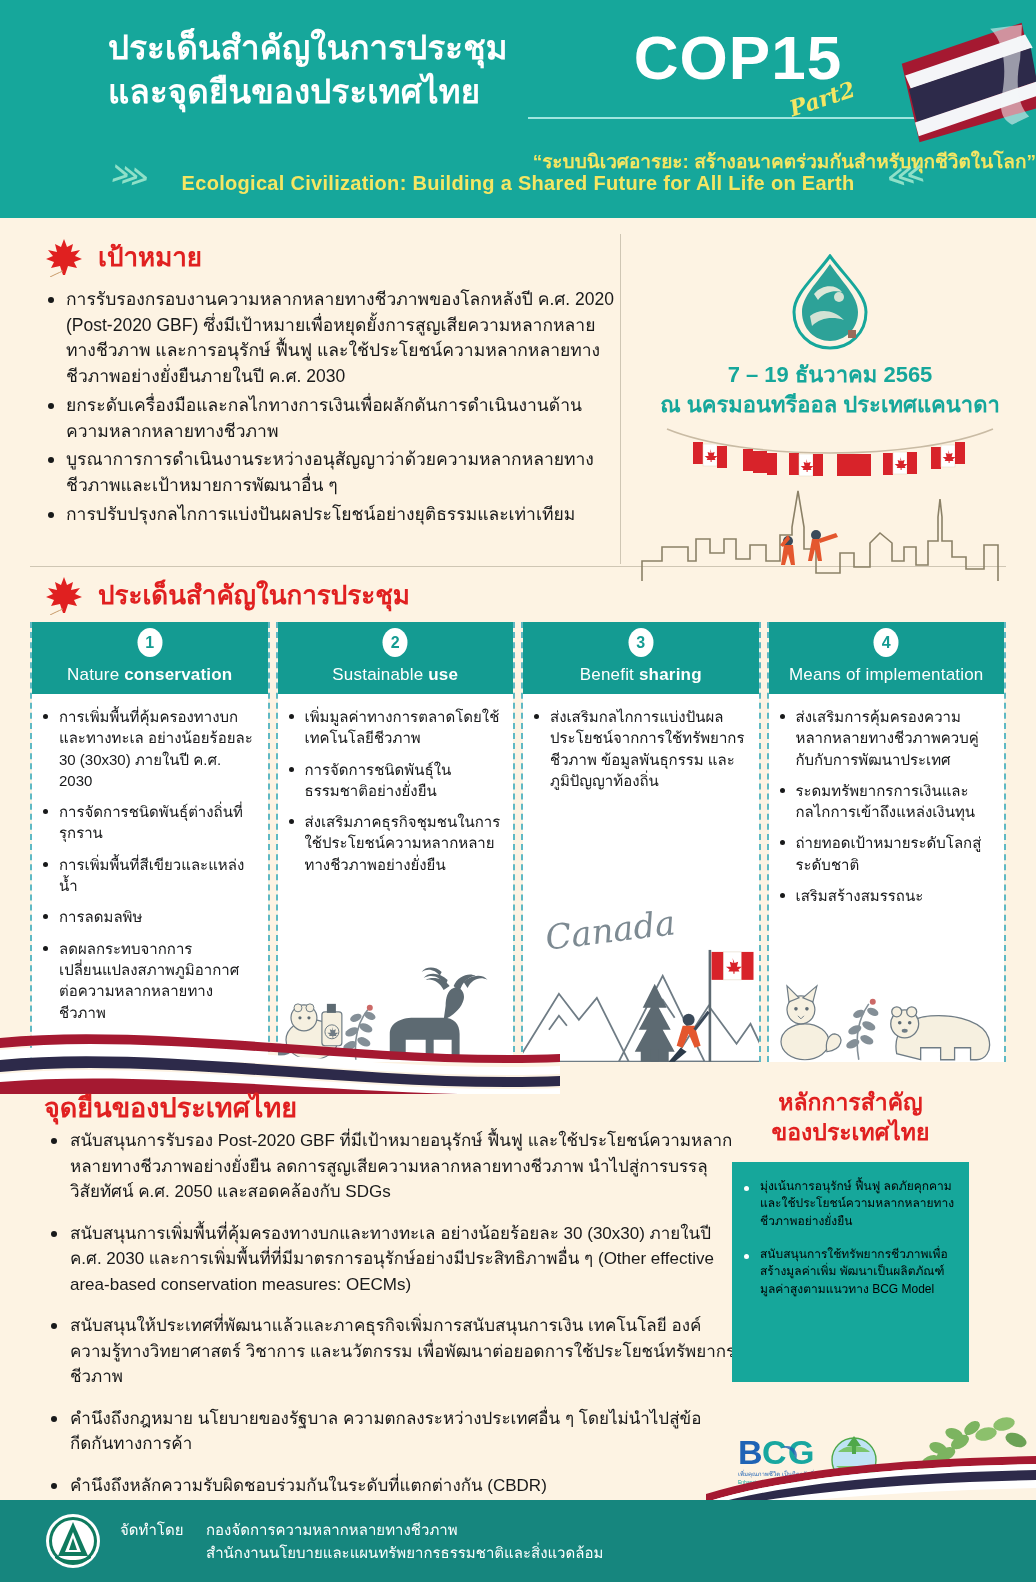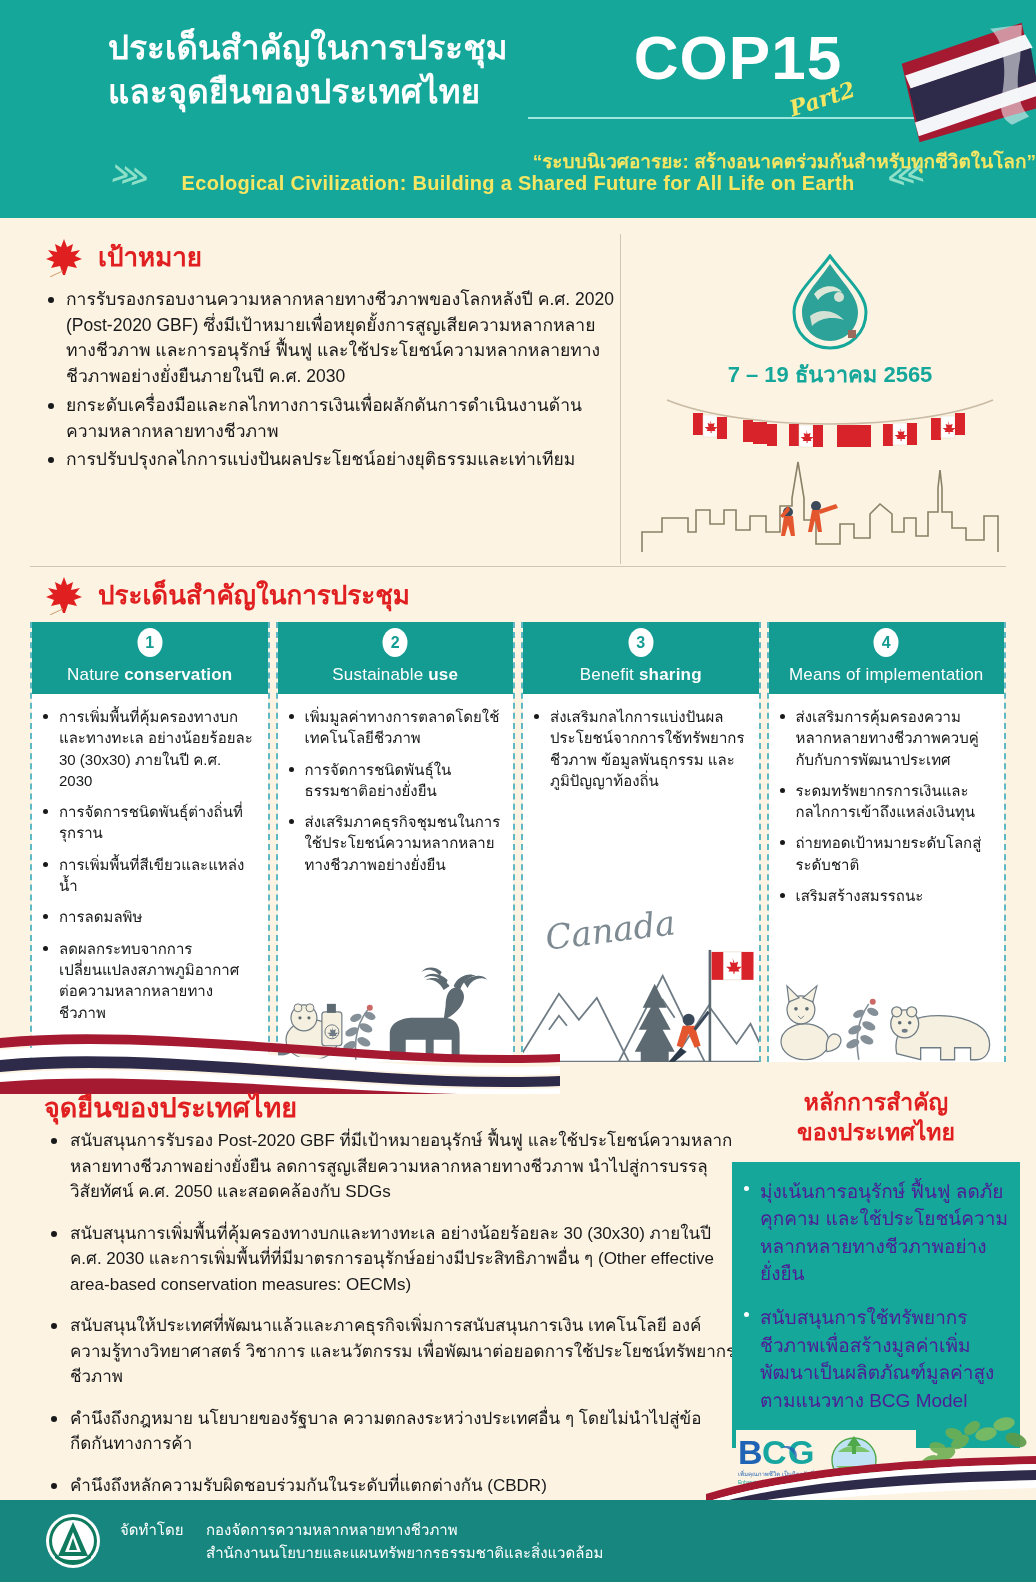--- a/index.html
+++ b/index.html
@@ -132,30 +132,30 @@
   .pos-list{position:absolute;left:46px;top:58px;width:690px;margin:0;padding:0;list-style:none;}
   .pos-list li{
     position:relative;padding-left:24px;margin-bottom:16px;
     font-size:17px;line-height:1.5;color:#18191a;
   }
   .pos-list li:before{
     content:"";position:absolute;left:5px;top:10px;
     width:6px;height:6px;border-radius:50%;background:#18191a;
   }
 
-  .principles{position:absolute;left:732px;top:18px;width:288px;}
+  .principles{position:absolute;left:732px;top:18px;width:237px;}
   .pr-title{color:#e02020;font-size:23px;font-weight:bold;text-align:center;line-height:1.3;}
   .pr-box{
     margin-top:14px;background:#16a79b;padding:16px 12px 18px 8px;
     min-height:220px;box-sizing:border-box;position:relative;
   }
   .pr-list{margin:0;padding:0;list-style:none;}
   .pr-list li{
     position:relative;padding-left:20px;margin-bottom:16px;
-    color:#4c1d95;font-size:19px;line-height:1.45;
+    color:#000000;font-size:12px;line-height:1.45;
   }
   .pr-list li:before{
     content:"";position:absolute;left:4px;top:8px;
     width:5px;height:5px;border-radius:50%;background:#ffffff;
   }
   .bcg-logo{position:absolute;left:736px;top:1430px;width:180px;height:62px;}
   .leaves-dec{position:absolute;right:0px;top:1400px;width:120px;height:80px;}
   .ribbon-right{position:absolute;right:0;top:1452px;width:330px;height:62px;}
 
   
@@ -211,34 +211,36 @@
       <div class="sec-head">
         <svg class="maple" viewBox="0 0 40 40">
           <path d="M20 2 L23 10 L29 7 L27 15 L36 13 L31 19 L38 22 L30 25 L33 31 L24 29 L21 38 L19 38 L16 29 L7 31 L10 25 L2 22 L9 19 L4 13 L13 15 L11 7 L17 10 Z" fill="#e02020"></path>
           <path d="M19 34 C14 36 10 38 6 40" stroke="#c89b6a" stroke-width="1" fill="none"></path>
         </svg>
         <span class="sec-title">เป้าหมาย</span>
       </div>
       <ul class="goal-list">
         <li>การรับรองกรอบงานความหลากหลายทางชีวภาพของโลกหลังปี ค.ศ. 2020 (Post-2020 GBF) ซึ่งมีเป้าหมายเพื่อหยุดยั้งการสูญเสียความหลากหลายทางชีวภาพ และการอนุรักษ์ ฟื้นฟู และใช้ประโยชน์ความหลากหลายทางชีวภาพอย่างยั่งยืนภายในปี ค.ศ. 2030</li>
         <li>ยกระดับเครื่องมือและกลไกทางการเงินเพื่อผลักดันการดำเนินงานด้านความหลากหลายทางชีวภาพ</li>
+        <li>บูรณาการการดำเนินงานระหว่างอนุสัญญาว่าด้วยความหลากหลายทางชีวภาพและเป้าหมายการพัฒนาอื่น ๆ</li>
         <li>การปรับปรุงกลไกการแบ่งปันผลประโยชน์อย่างยุติธรรมและเท่าเทียม</li>
       </ul>
     </div>
 
     <div class="goals-right">
       <svg class="cop-emblem" viewBox="0 0 92 96">
         <path d="M46 2 C30 24 10 40 10 58 C10 79 26 94 46 94 C66 94 82 79 82 58 C82 40 62 24 46 2 Z" fill="none" stroke="#16a79b" stroke-width="3"></path>
         <path d="M46 10 C34 28 18 42 18 58 C18 75 31 87 46 87 C61 87 74 75 74 58 C74 42 58 28 46 10 Z" fill="#1b9b91" opacity="0.92"></path>
         <path d="M30 40 C38 30 52 30 58 38 C50 36 40 38 34 46 Z" fill="#fdf3e3" opacity="0.85"></path>
         <circle cx="55" cy="43" r="5" fill="#fdf3e3" opacity="0.8"></circle>
         <path d="M26 62 C36 54 50 56 60 66 C48 62 36 64 28 72 Z" fill="#fdf3e3" opacity="0.8"></path>
         <rect x="64" y="76" width="8" height="8" fill="#9a6b5a"></rect>
       </svg>
       <div class="evt-date">7 – 19 ธันวาคม 2565</div>
+      <div class="evt-place">ณ นครมอนทรีออล ประเทศแคนาดา</div>
 
       <svg class="bunting" width="330" height="58" viewBox="0 0 330 58">
         <path d="M2 4 C80 36 250 36 328 4" stroke="#c9bba4" stroke-width="1.6" fill="none"></path>
         <g>
           <rect x="28" y="17" width="10" height="22" fill="#d8232a"></rect>
             <rect x="38" y="19" width="14" height="22" fill="#fff" stroke="#e2d6c0" stroke-width=".5"></rect>
             <path d="M45 24 l1.6 4 l3-1 l-1 4 h4 l-3 2.4 l1 1.6 h-4 v2 h-1 v-2 h-4 l1-1.6 l-3-2.4 h4 l-1-4 l3 1 z" fill="#d8232a"></path>
             <rect x="52" y="21" width="10" height="22" fill="#d8232a"></rect>
         </g>
         <g>

